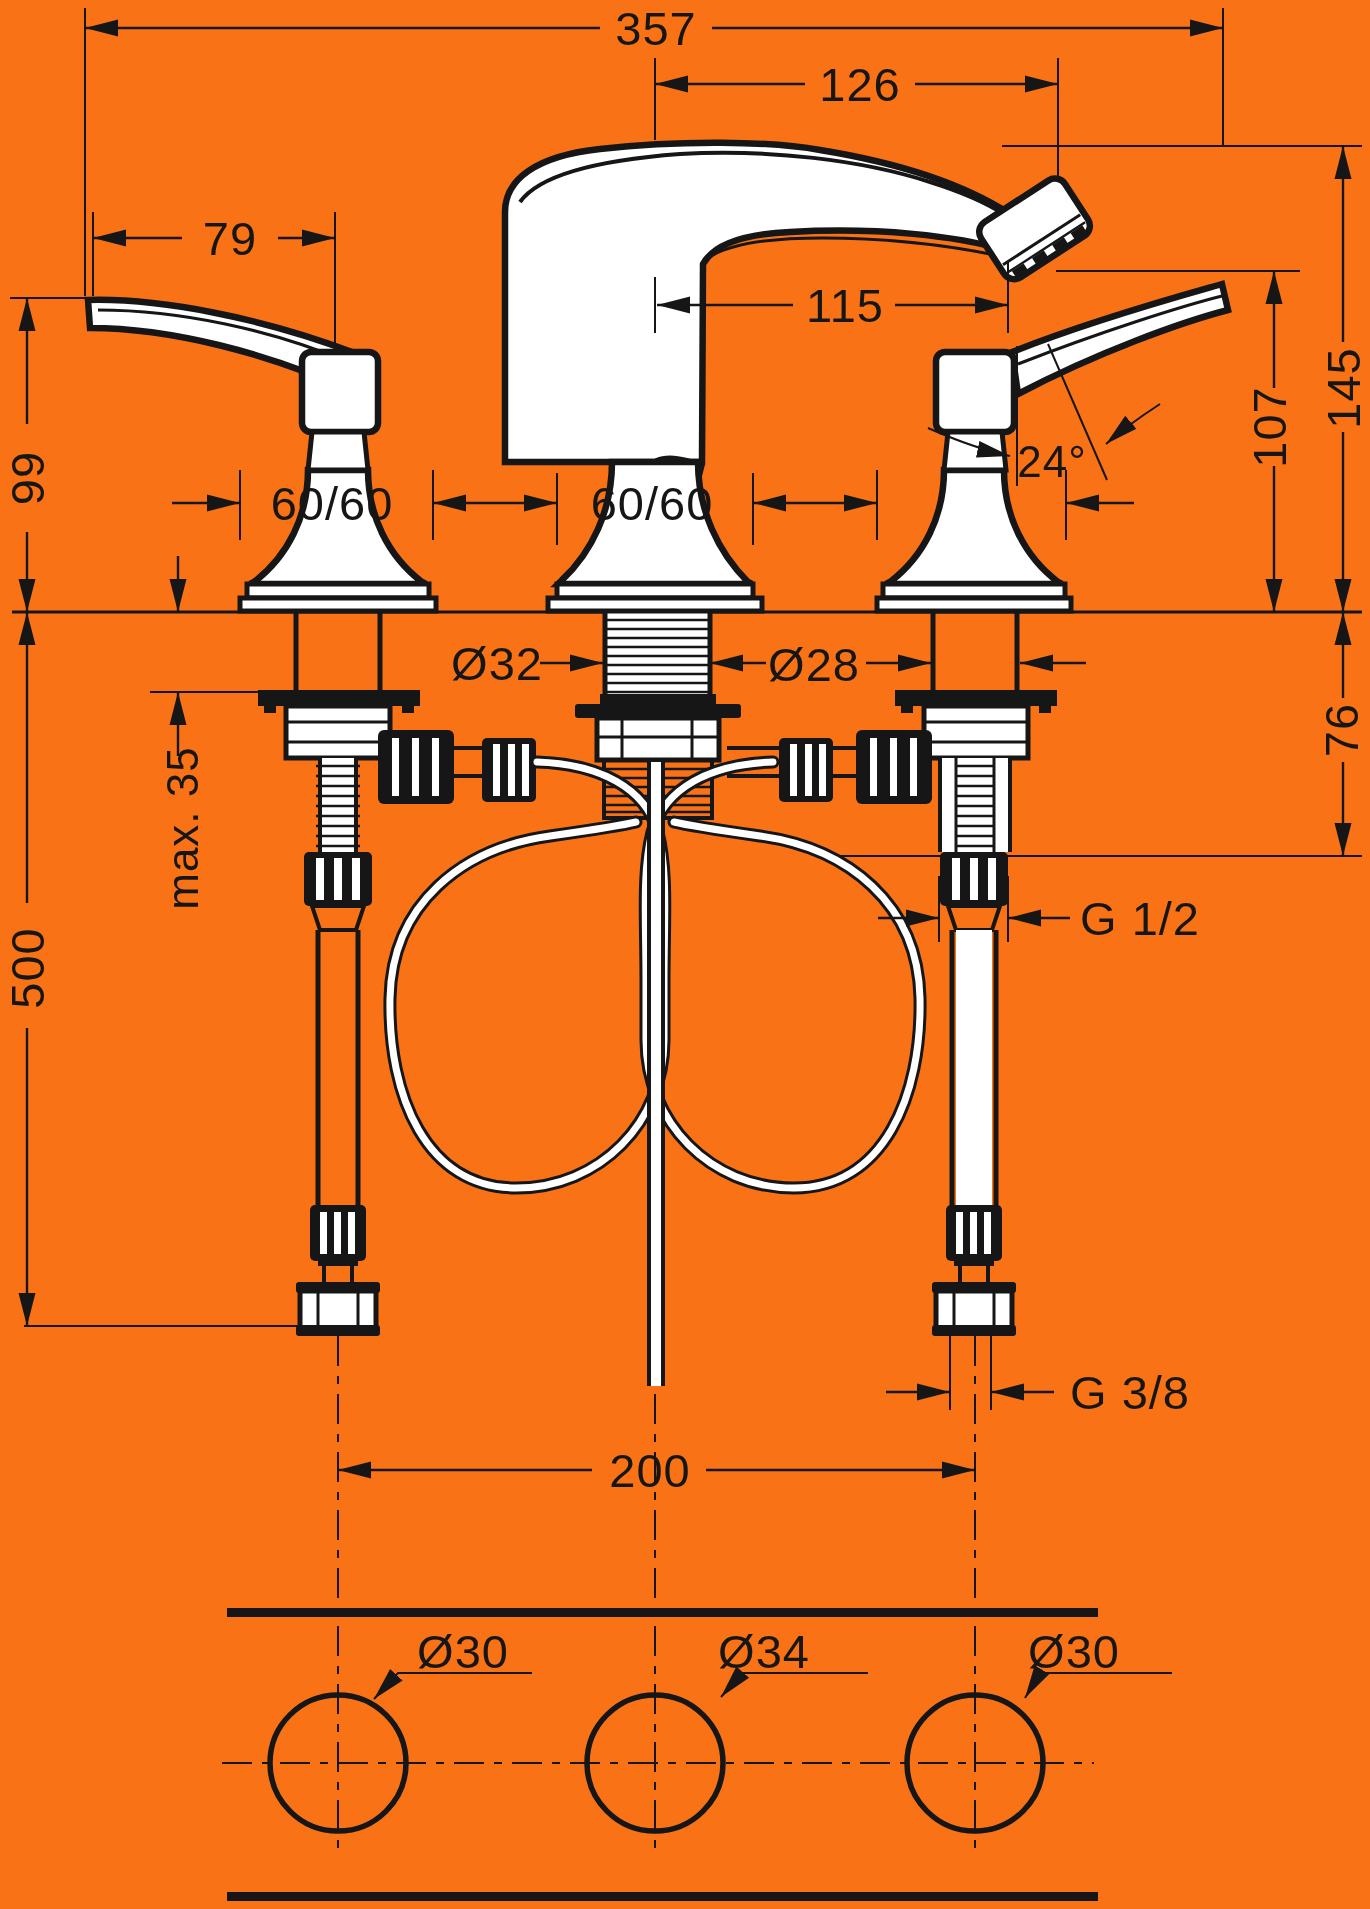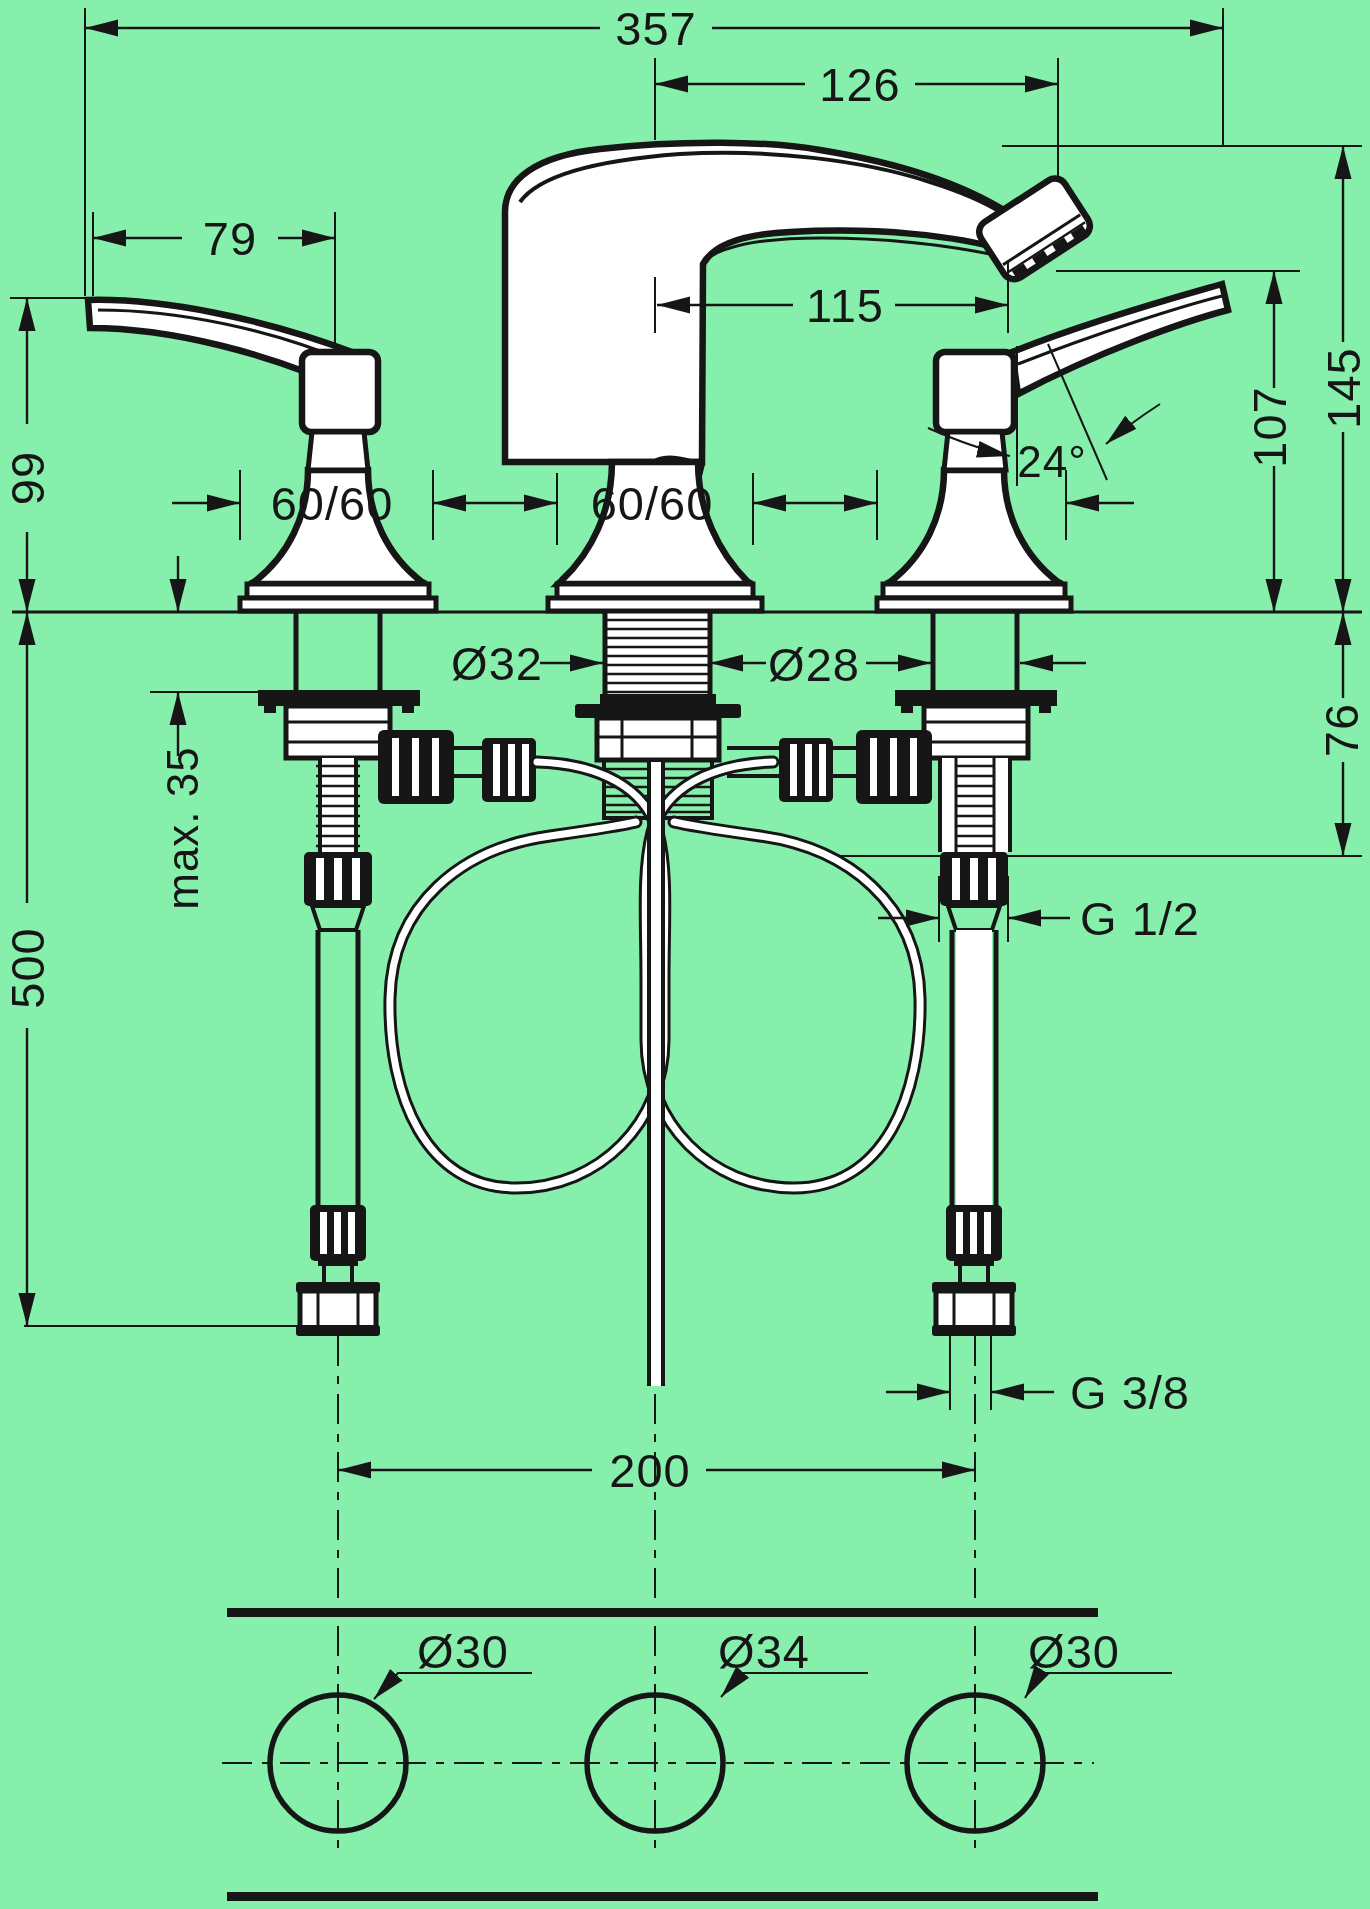--- a/index.html
+++ b/index.html
@@ -1,16 +1,16 @@
 <!DOCTYPE html>
 <html><head>
 <meta charset="utf-8">
 <style>
   html,body{margin:0;padding:0;background:#ffffff;}
-  .stage{position:relative;width:1370px;height:1909px;background:#86efac;overflow:hidden;}
+  .stage{position:relative;width:1370px;height:1909px;background:#f97316;overflow:hidden;}
   svg{display:block;}
   text{font-family:"Liberation Sans","DejaVu Sans",sans-serif;fill:#161616;}
   .dimtxt{font-size:47px;letter-spacing:1px;}
   .dimtxt-s{font-size:44px;letter-spacing:1px;}
   .thin{stroke:#161616;stroke-width:2;fill:none;}
   .dim{stroke:#161616;stroke-width:2.4;fill:none;}
   .body6{stroke:#161616;stroke-width:6.5;fill:#ffffff;}
   .body5{stroke:#161616;stroke-width:5;fill:#ffffff;}
   .body4{stroke:#161616;stroke-width:4;fill:none;}
   .line5{stroke:#161616;stroke-width:5;fill:none;}

